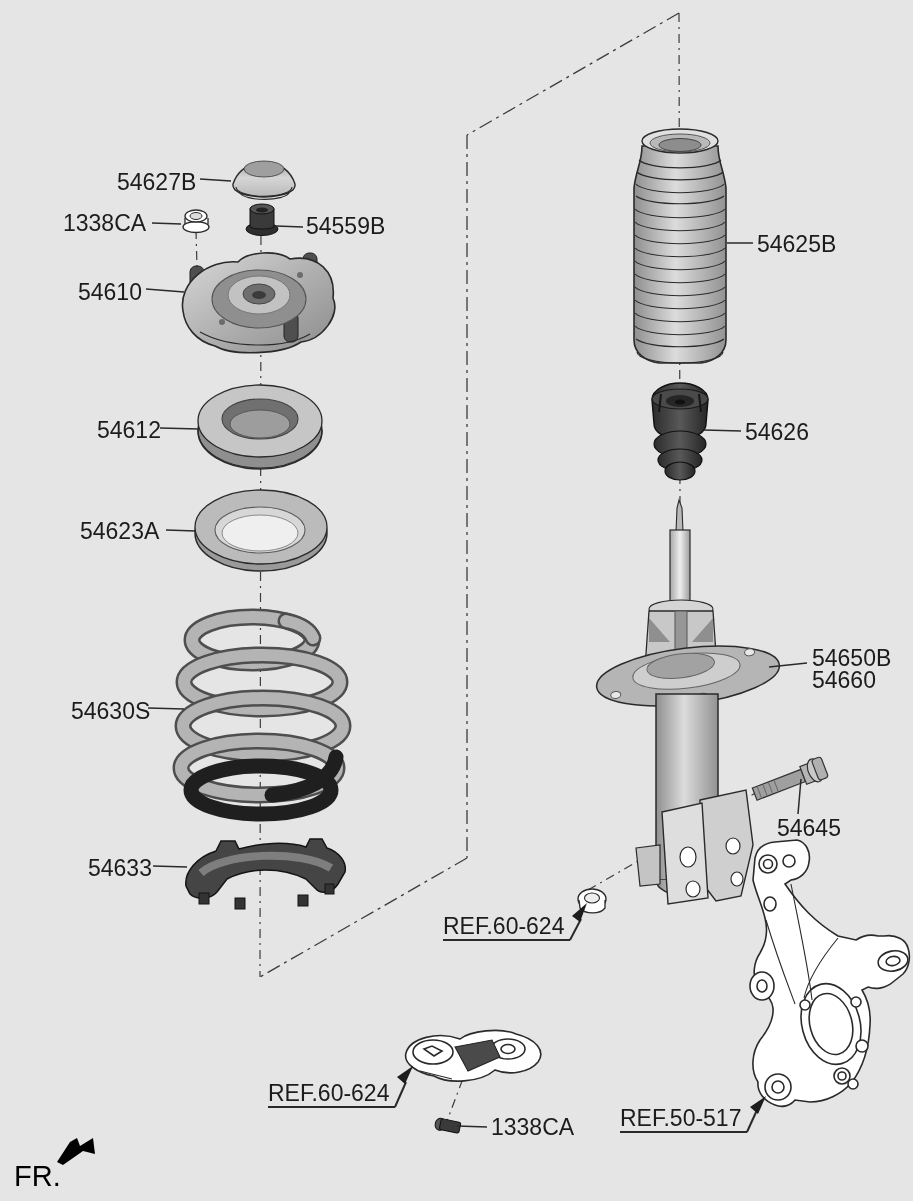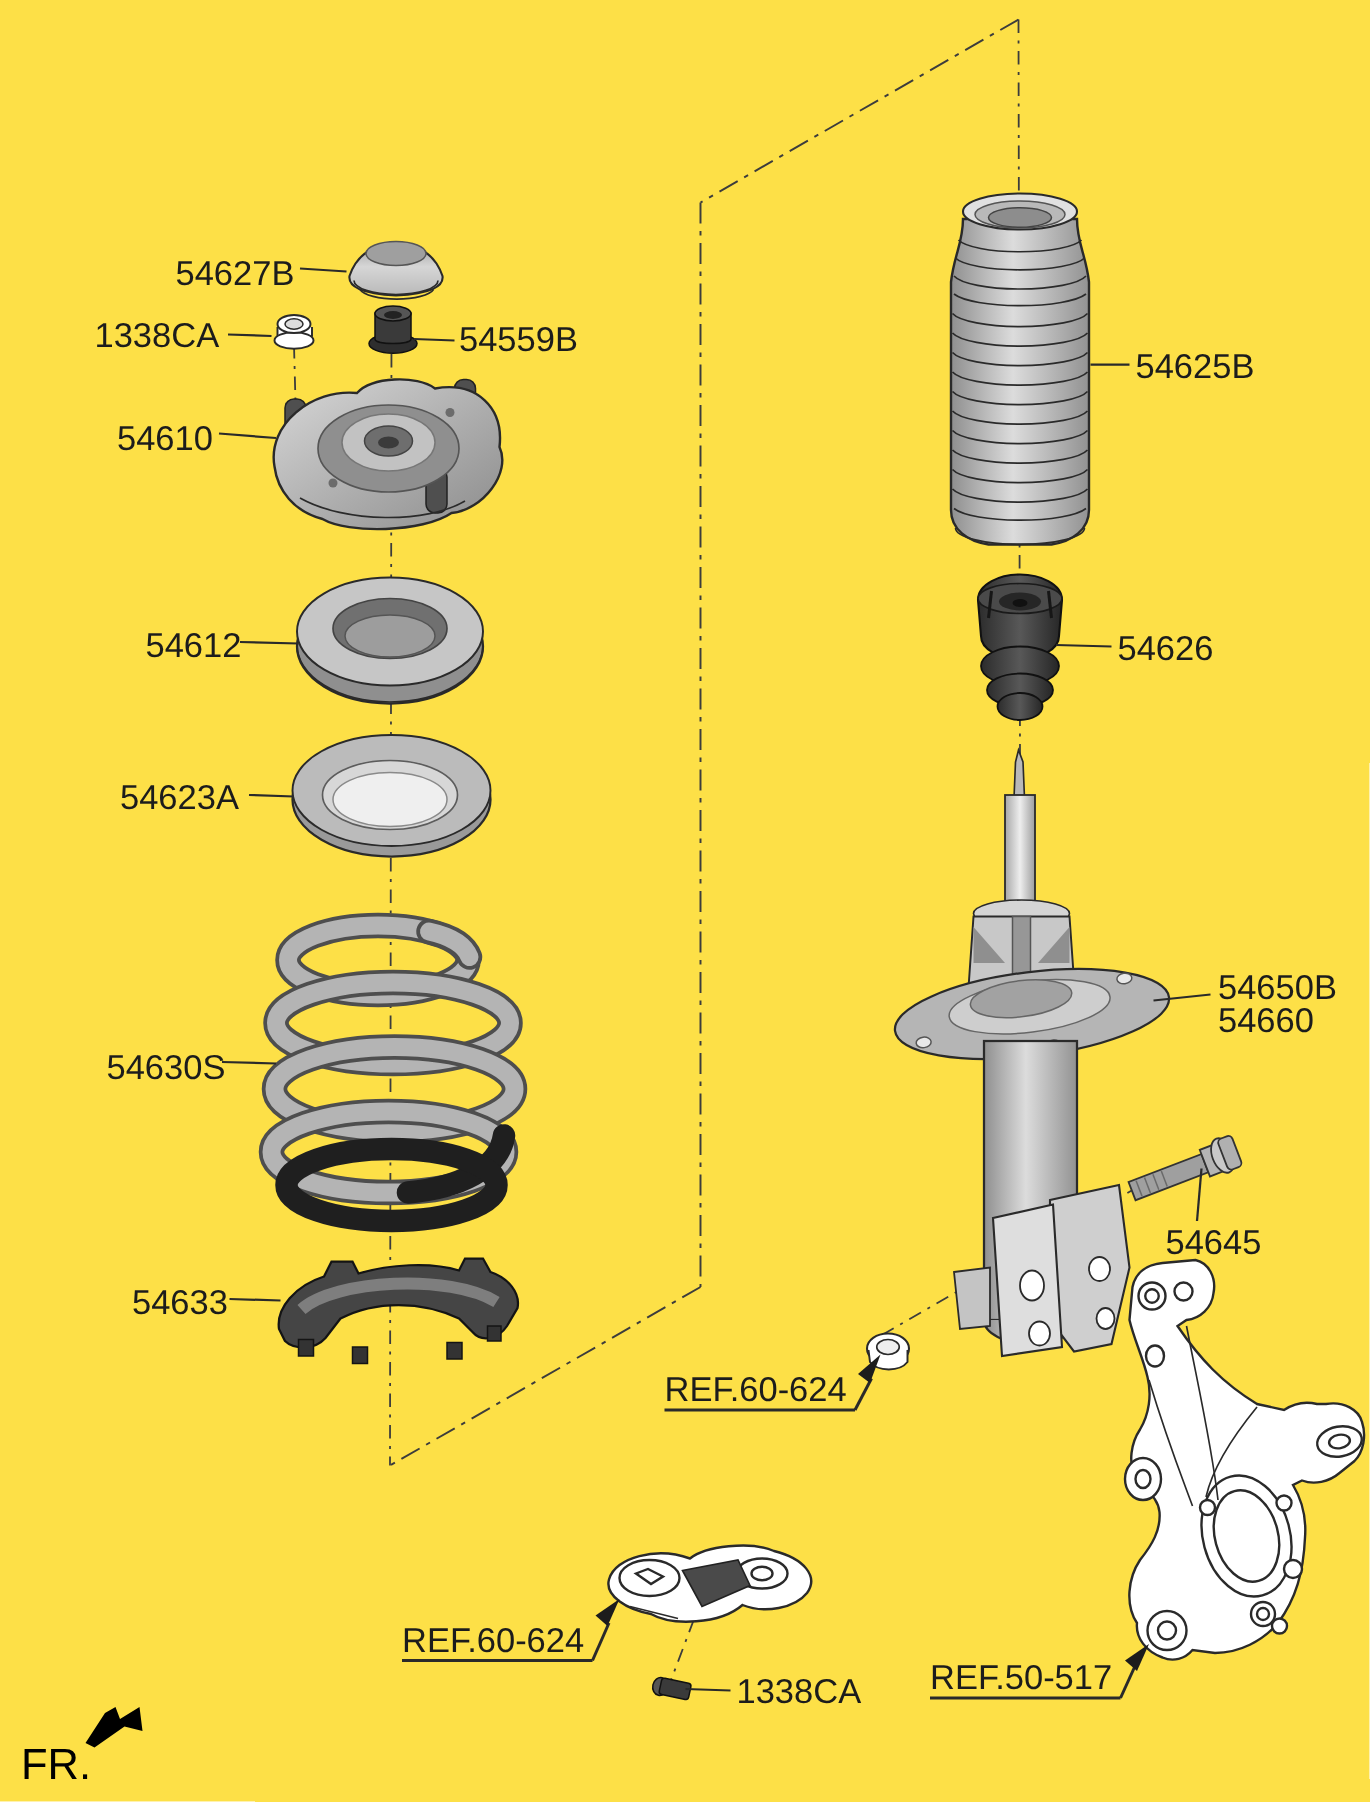--- a/index.html
+++ b/index.html
@@ -1,16 +1,16 @@
 <!DOCTYPE html>
 <html style="--c-outline: #2a2a2a; --c-label: #1c1c1c;"><head>
 <meta charset="utf-8">
 <style>
   html,body{margin:0;padding:0;background:#fff;}
-  .page{position:relative;width:913px;height:1201px;background:#fde047;overflow:hidden;
+  .page{position:relative;width:913px;height:1201px;background:#e5e5e5;overflow:hidden;
         font-family:"Liberation Sans",sans-serif;}
   svg text{font-family:"Liberation Sans",sans-serif;}
   .part-label{font-size:23px;fill:var(--c-label,#1c1c1c);}
   .ref-label{font-size:23px;fill:var(--c-label,#1c1c1c);cursor:pointer;}
   .fr-label{font-size:29px;fill:#000;}
   .ol{stroke:var(--c-outline,#2a2a2a);}
   .leader{stroke:var(--c-outline,#2a2a2a);stroke-width:1.5;fill:none;}
   .refline{stroke:var(--c-outline,#2a2a2a);stroke-width:2;fill:none;}
   .dash{stroke:#3c3c3c;stroke-width:1.3;fill:none;stroke-dasharray:14 5 3 5;}
   .dash2{stroke:#3c3c3c;stroke-width:1.2;fill:none;stroke-dasharray:9 5 2 5;}

